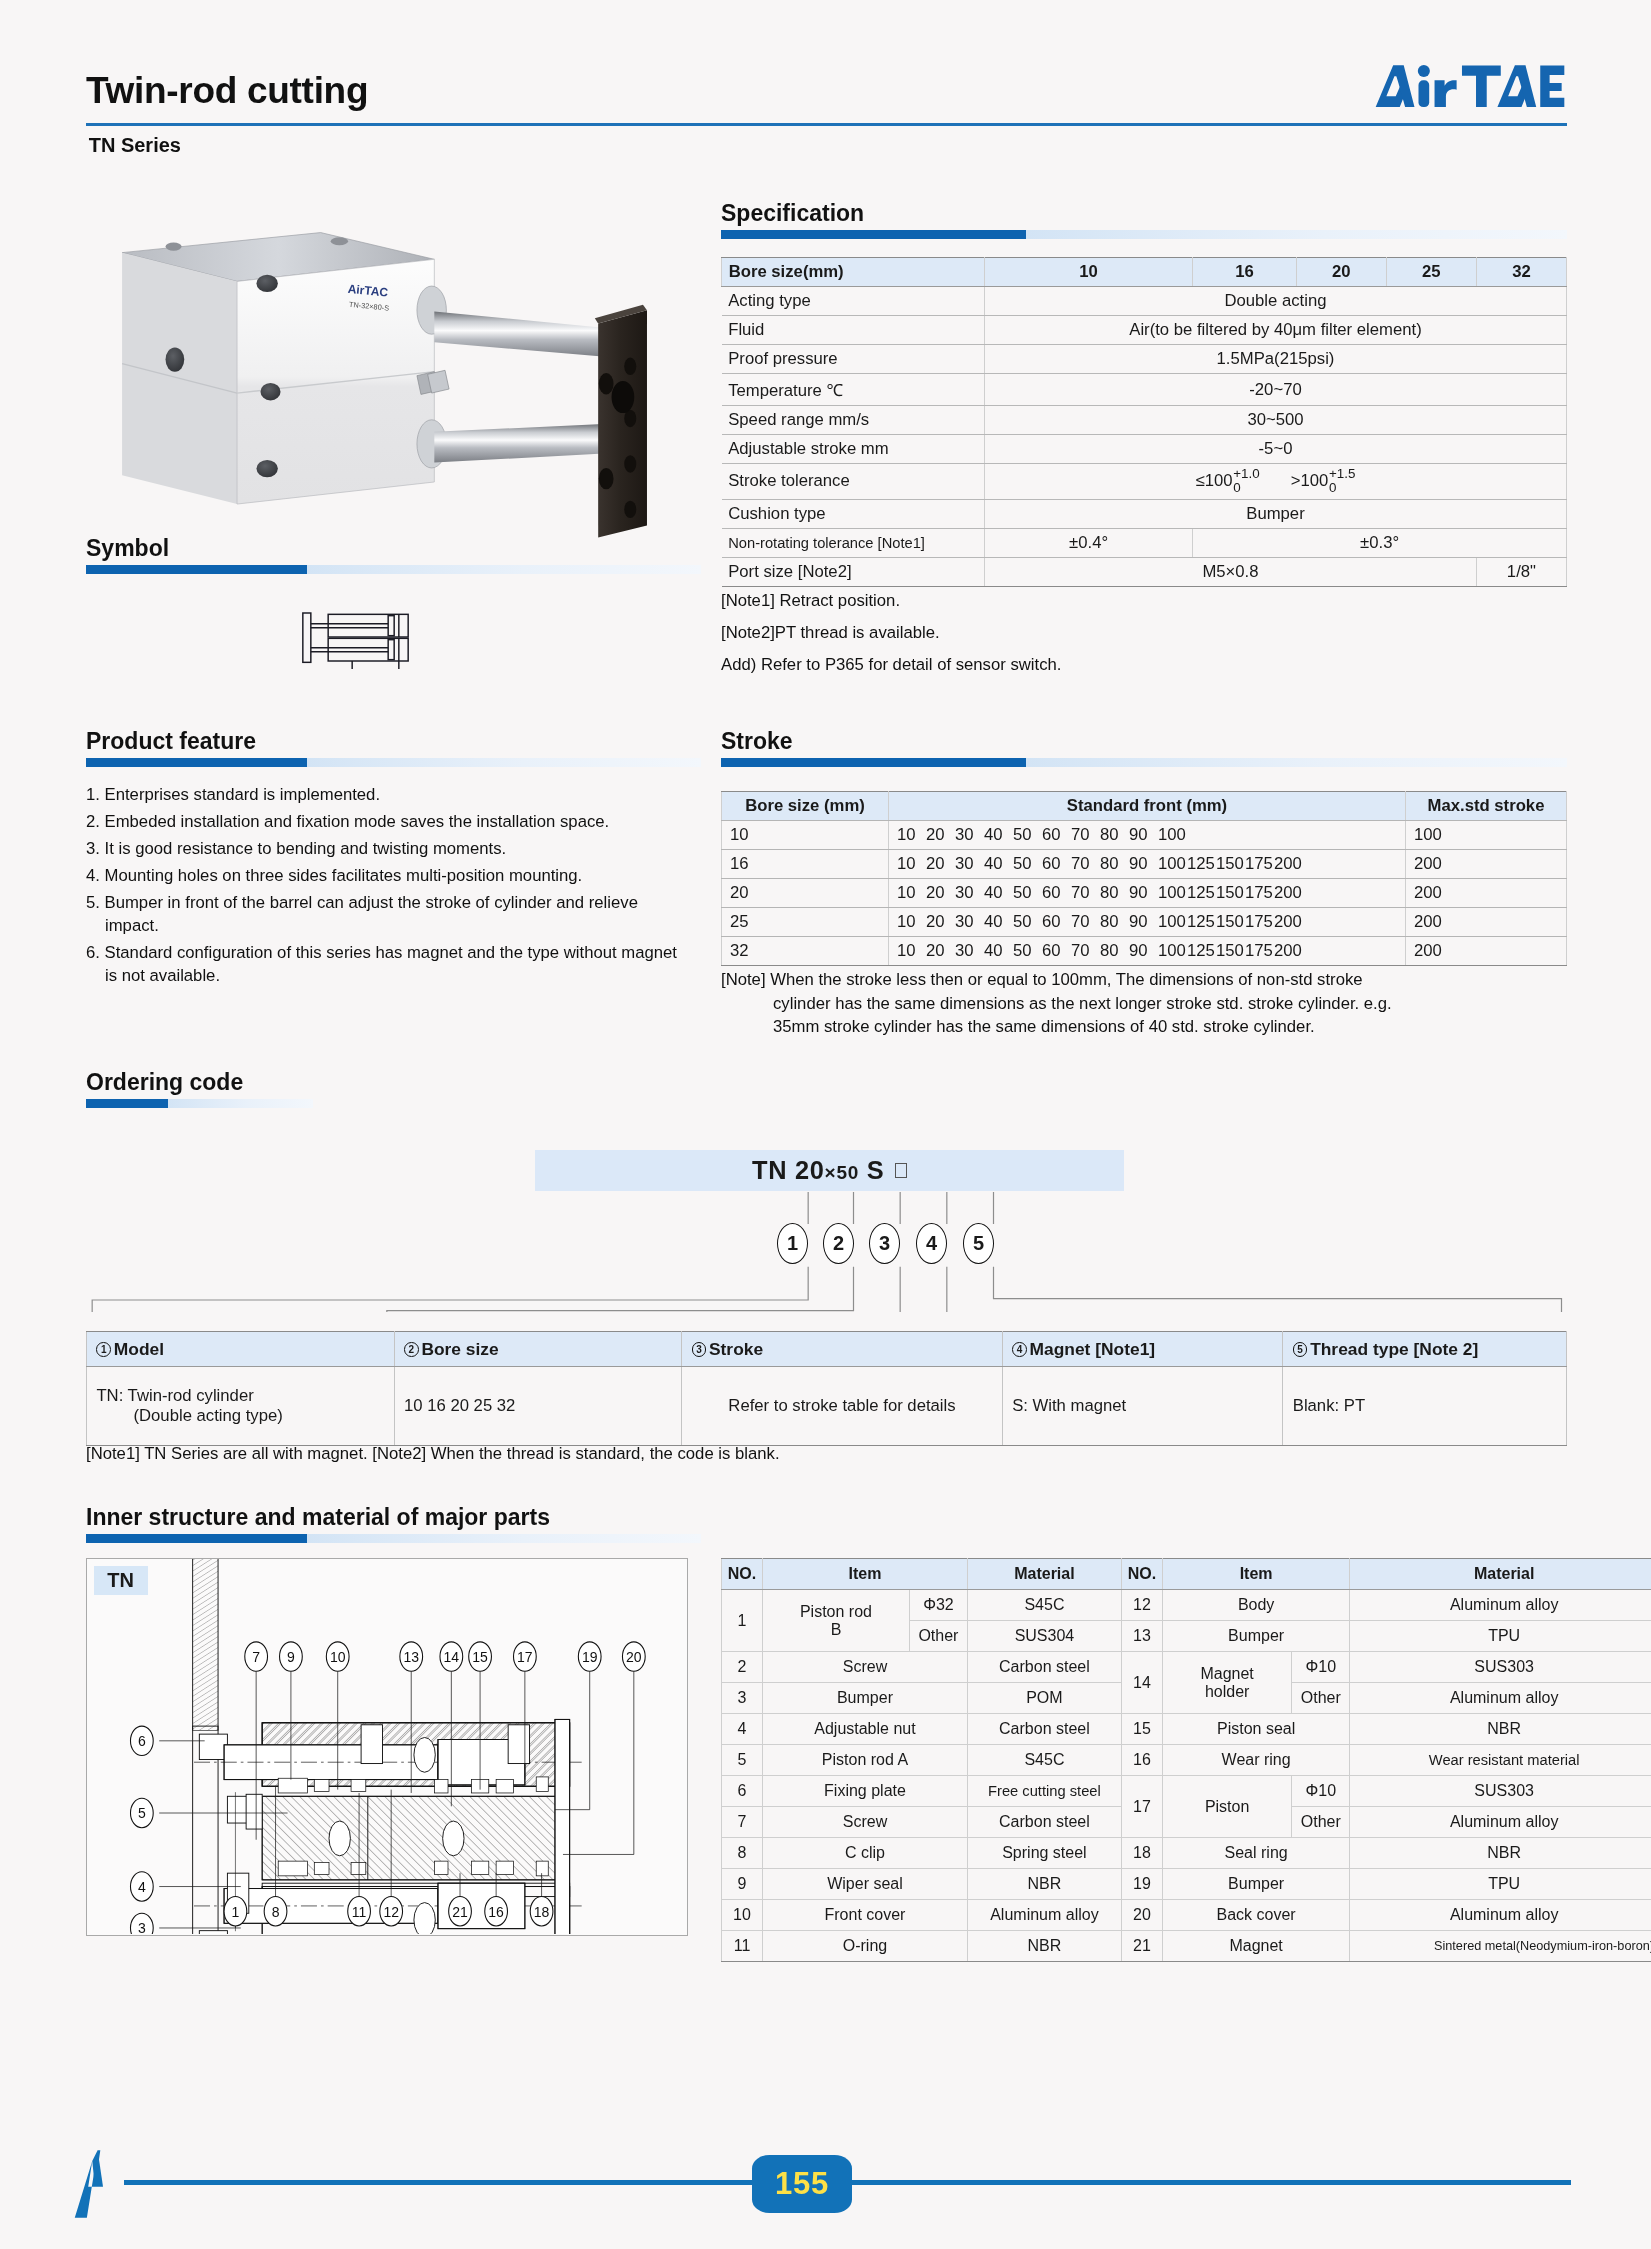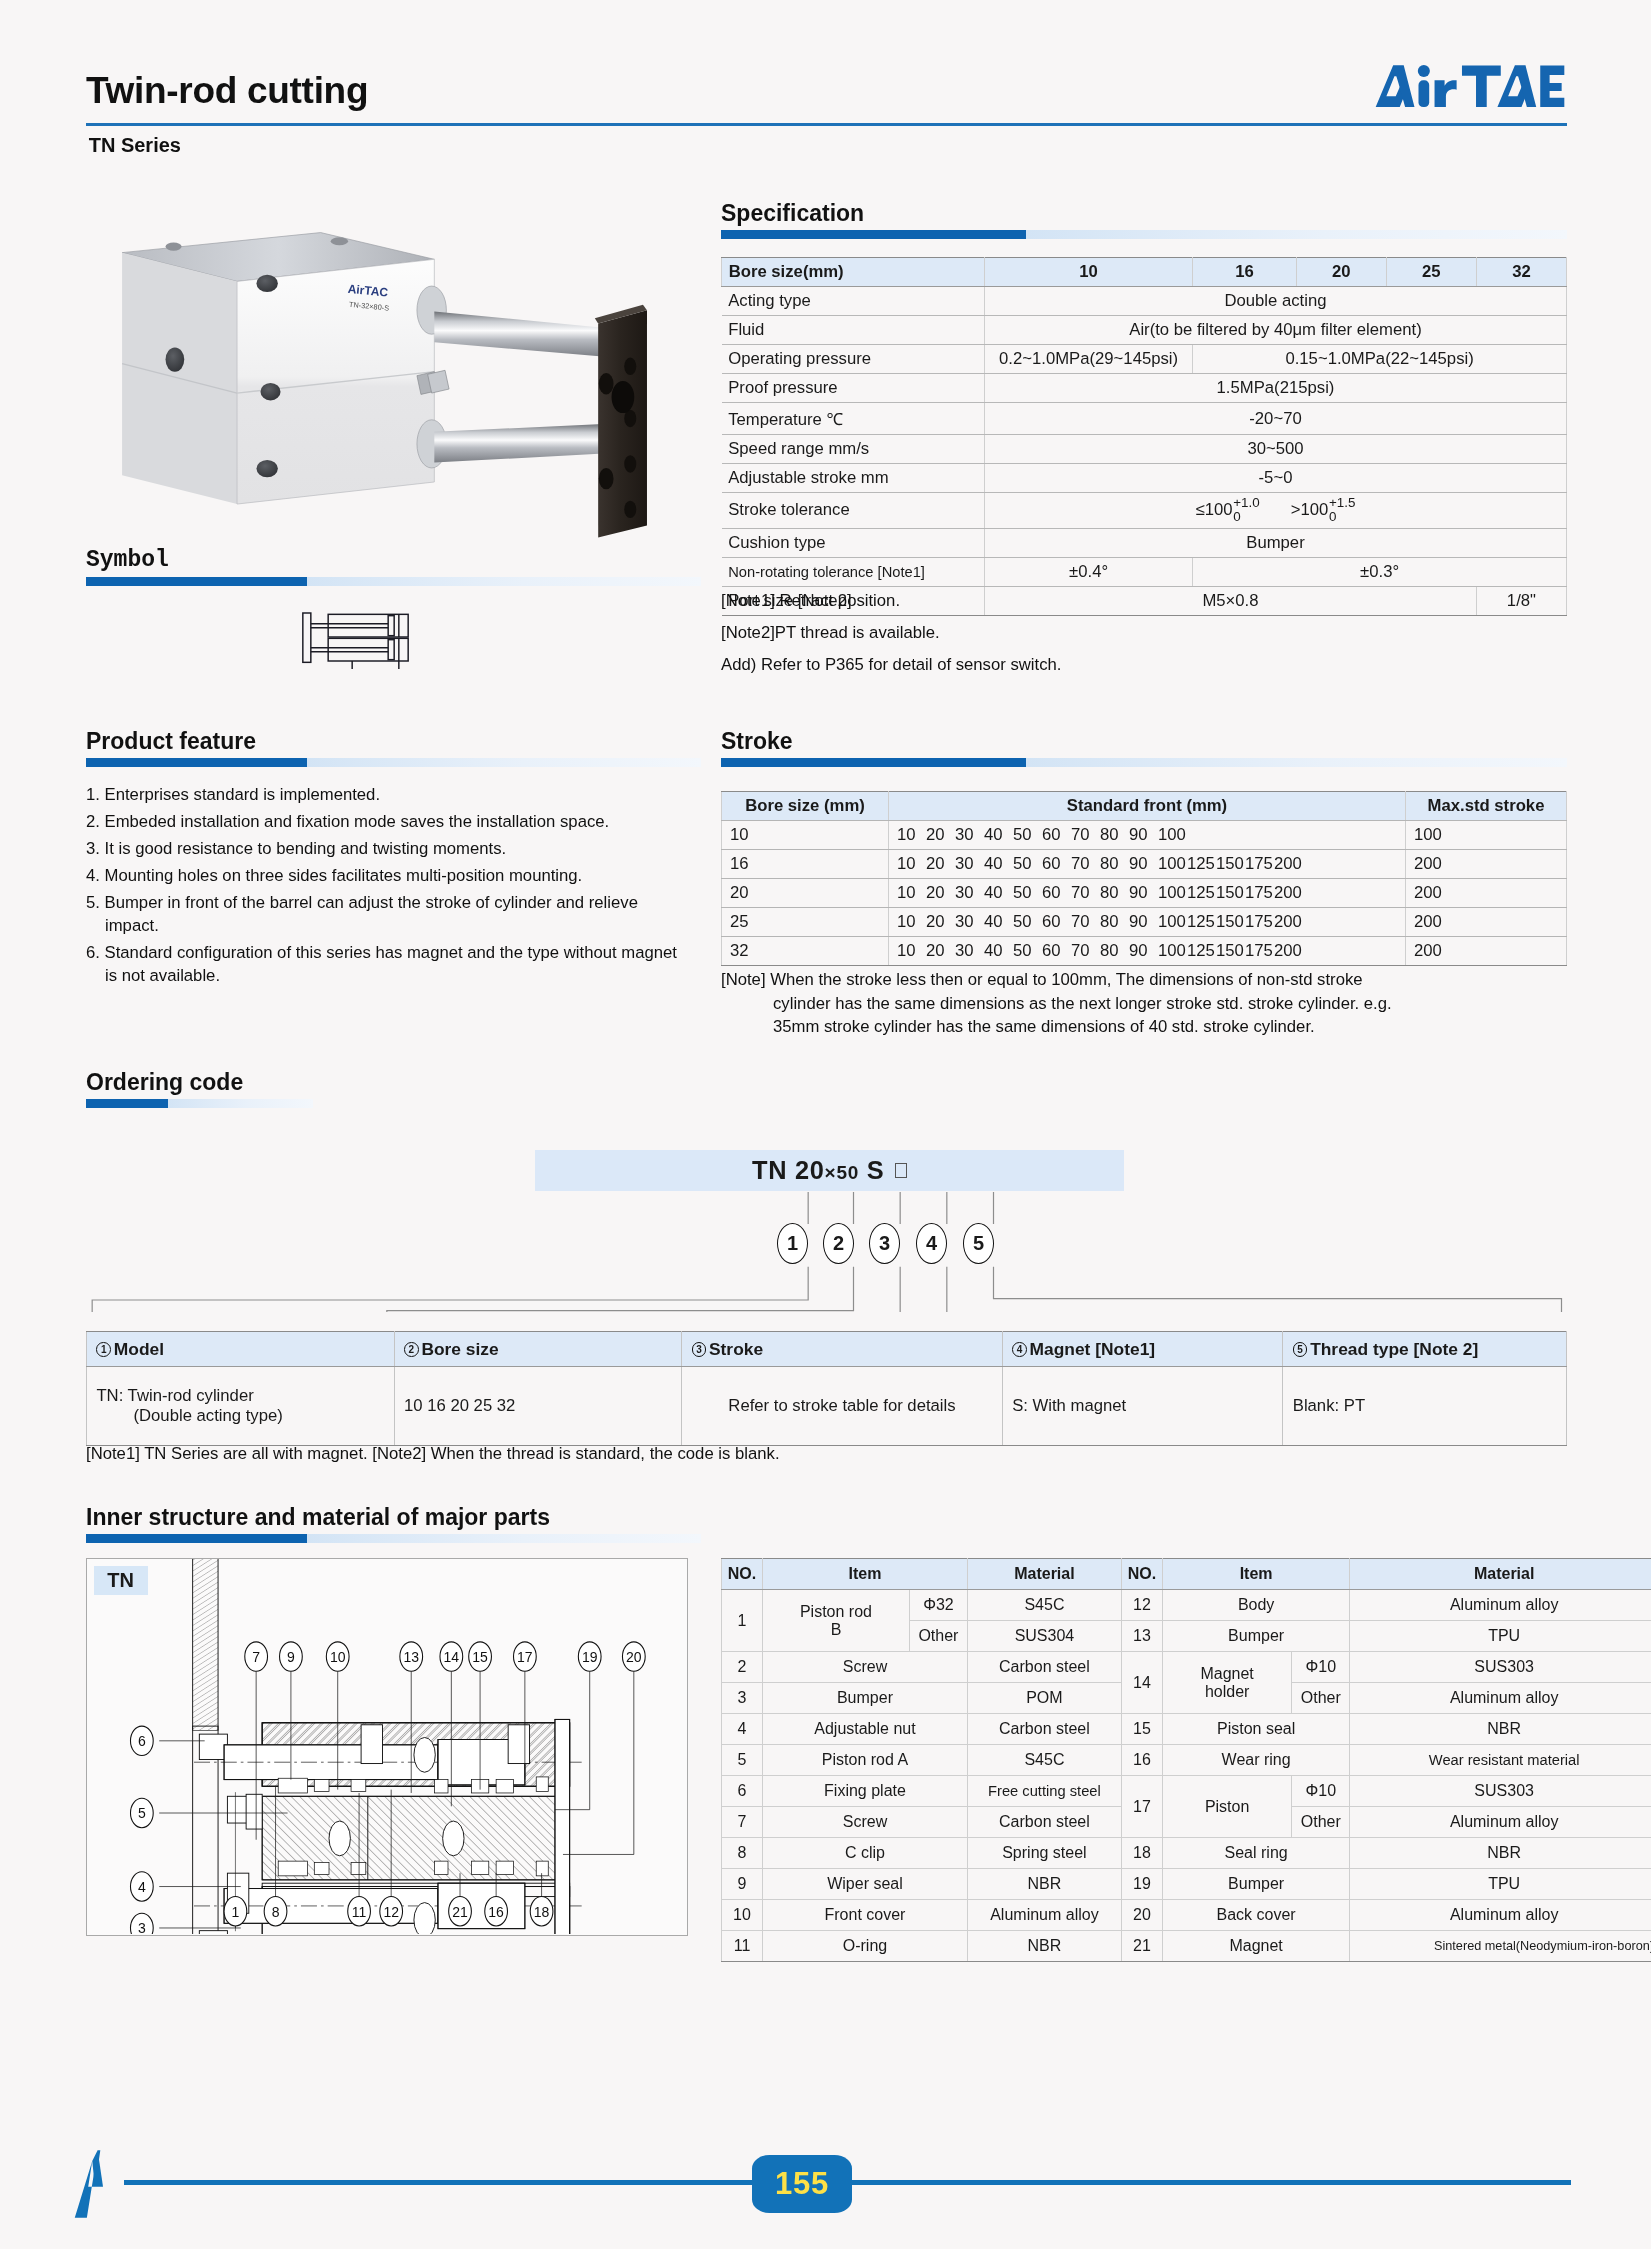--- a/index.html
+++ b/index.html
@@ -208,21 +208,21 @@
       <ellipse cx="757" cy="258" rx="11" ry="16" fill="#120f0c"></ellipse>
       <ellipse cx="793" cy="232" rx="9" ry="13" fill="#120f0c"></ellipse>
       <ellipse cx="793" cy="310" rx="9" ry="13" fill="#120f0c"></ellipse>
       <ellipse cx="782" cy="278" rx="17" ry="24" fill="#0d0b09"></ellipse>
       <ellipse cx="757" cy="400" rx="11" ry="16" fill="#120f0c"></ellipse>
       <ellipse cx="793" cy="378" rx="9" ry="13" fill="#120f0c"></ellipse>
       <ellipse cx="793" cy="446" rx="9" ry="13" fill="#120f0c"></ellipse>
     </svg>
   </div>
 
-  <div class="sec" style="left:86px; top:548px; width:615px;font-family:Liberation Mono, monospace;">
+  <div class="sec" style="left:86px; top:536px; width:615px;">
     <div class="sec-title">Symbol</div>
     <div class="sec-bar"></div>
   </div>
   <div id="symbol-wrap">
     <svg width="147" height="60" viewBox="0 0 220 90">
       <g fill="none" stroke="#1b1b24" stroke-width="2.2">
         <rect x="22" y="6" width="12" height="74"></rect>
         <rect x="60" y="8" width="120" height="34"></rect>
         <rect x="60" y="44" width="120" height="34"></rect>
         <line x1="34" y1="22" x2="150" y2="22"></line>
@@ -257,25 +257,20 @@
         </tr>
       </thead>
       <tbody id="spec-body">
           <tr>
             <td class="lbl">Acting type</td>
             <td class="val" colspan="5">Double acting</td>
           </tr>
           <tr>
             <td class="lbl">Fluid</td>
             <td class="val" colspan="5">Air(to be filtered by 40μm filter element)</td>
-          </tr>
-          <tr>
-            <td class="lbl">Operating pressure</td>
-            <td class="val" colspan="1">0.2~1.0MPa(29~145psi)</td>
-            <td class="val" colspan="4">0.15~1.0MPa(22~145psi)</td>
           </tr>
           <tr>
             <td class="lbl">Proof pressure</td>
             <td class="val" colspan="5">1.5MPa(215psi)</td>
           </tr>
           <tr>
             <td class="lbl">Temperature  ℃</td>
             <td class="val" colspan="5">-20~70</td>
           </tr>
           <tr>

